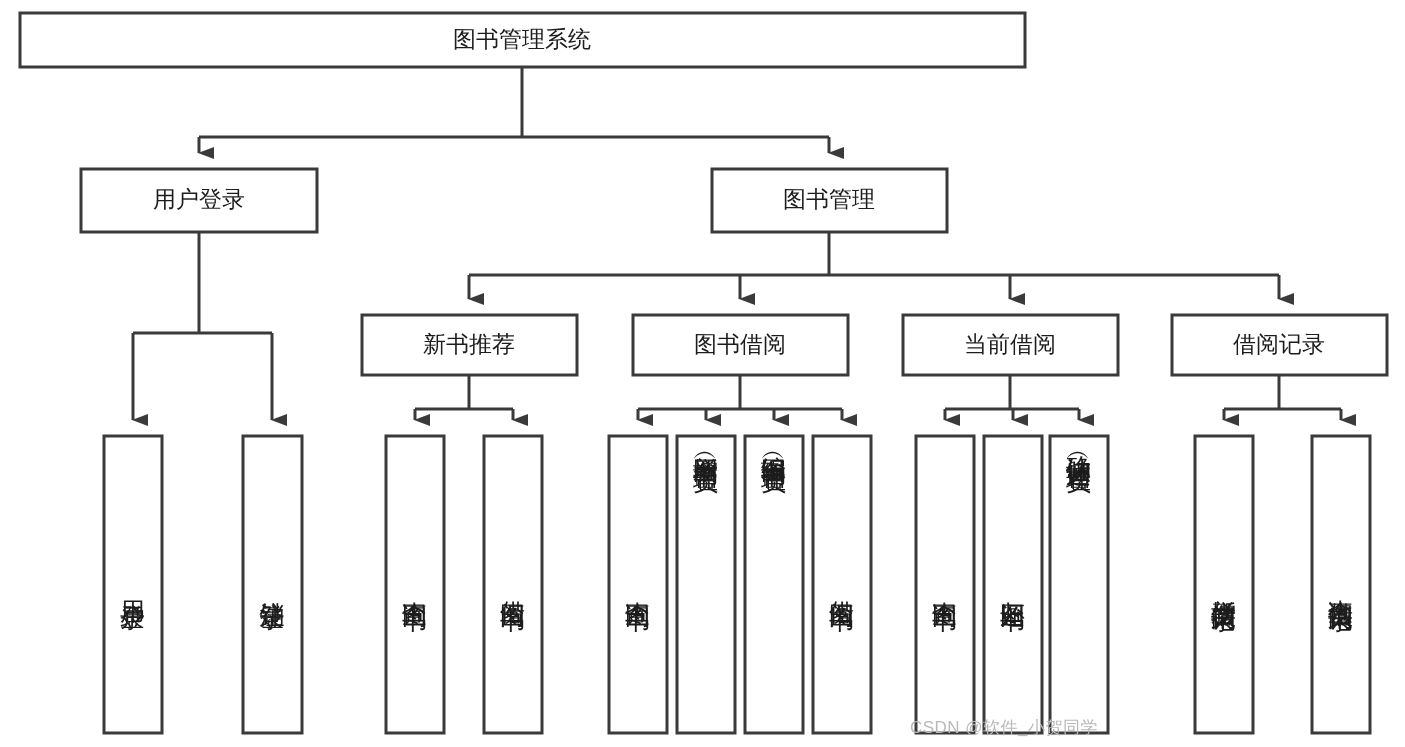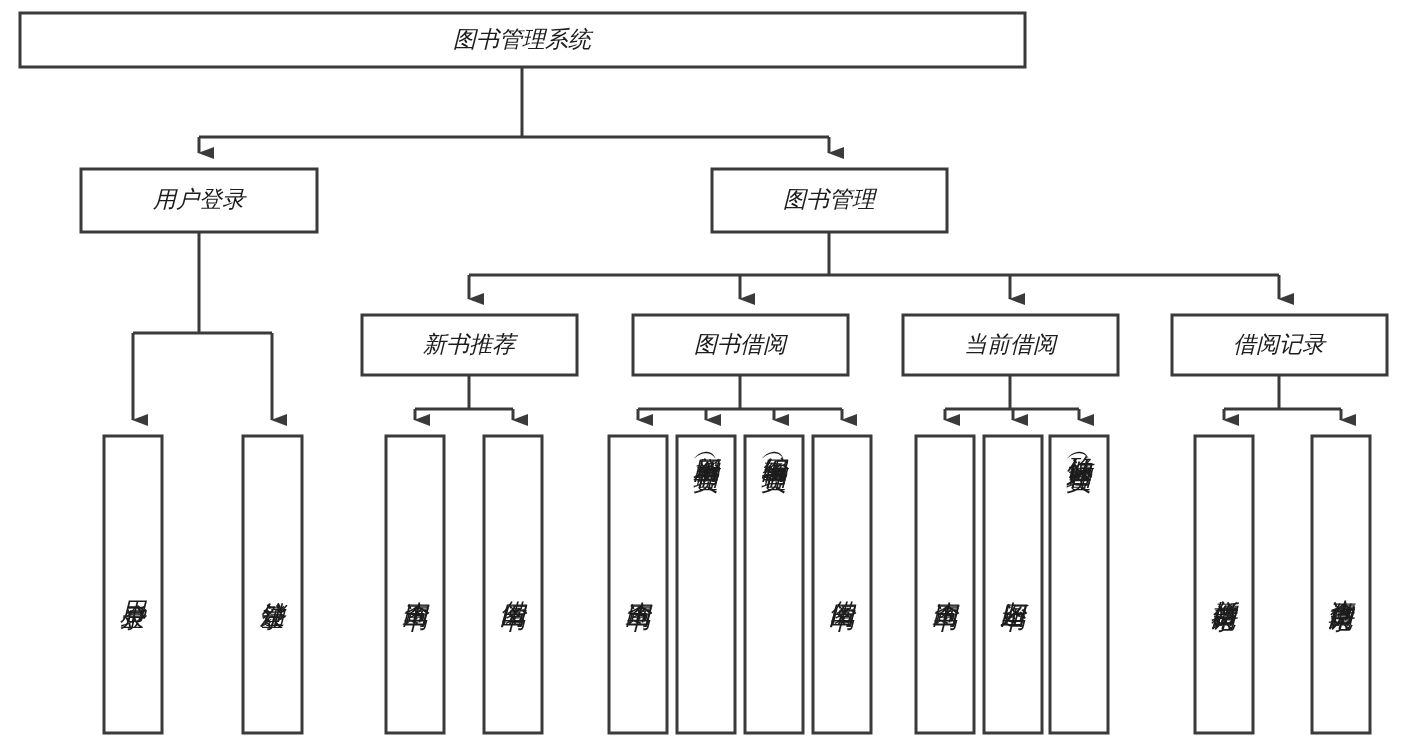--- a/index.html
+++ b/index.html
@@ -13,21 +13,20 @@
     font-family: "Liberation Sans", "DejaVu Sans", sans-serif;
     position: relative;
     overflow: hidden;
   }
   #diagram-root {
     position: absolute;
     left: 0;
     top: 0;
     width: 1110px;
     height: 747px;
-    font-style: italic;
   }
   svg#tree-svg {
     display: block;
     width: 1405px;
     height: 747px;
   }
   .node-rect {
     fill: #ffffff;
     stroke: #3a3a3a;
     stroke-width: 3;
@@ -223,13 +222,14 @@
   <div class="vlabel-wrap" style="left:1050px; top:436px; width:58px; height:297px; align-items:flex-start;">
     <span class="vlabel-text">确认归还（管理员）</span>
   </div>
   <div class="vlabel-wrap" style="left:1195px; top:436px; width:58px; height:297px;">
     <span class="vlabel-text">新增借阅记录</span>
   </div>
   <div class="vlabel-wrap" style="left:1312px; top:436px; width:58px; height:297px;">
     <span class="vlabel-text">查询借阅记录</span>
   </div>
 
+  <div id="watermark">CSDN @软件_小贺同学</div>
 </div>
 
 </body></html>

